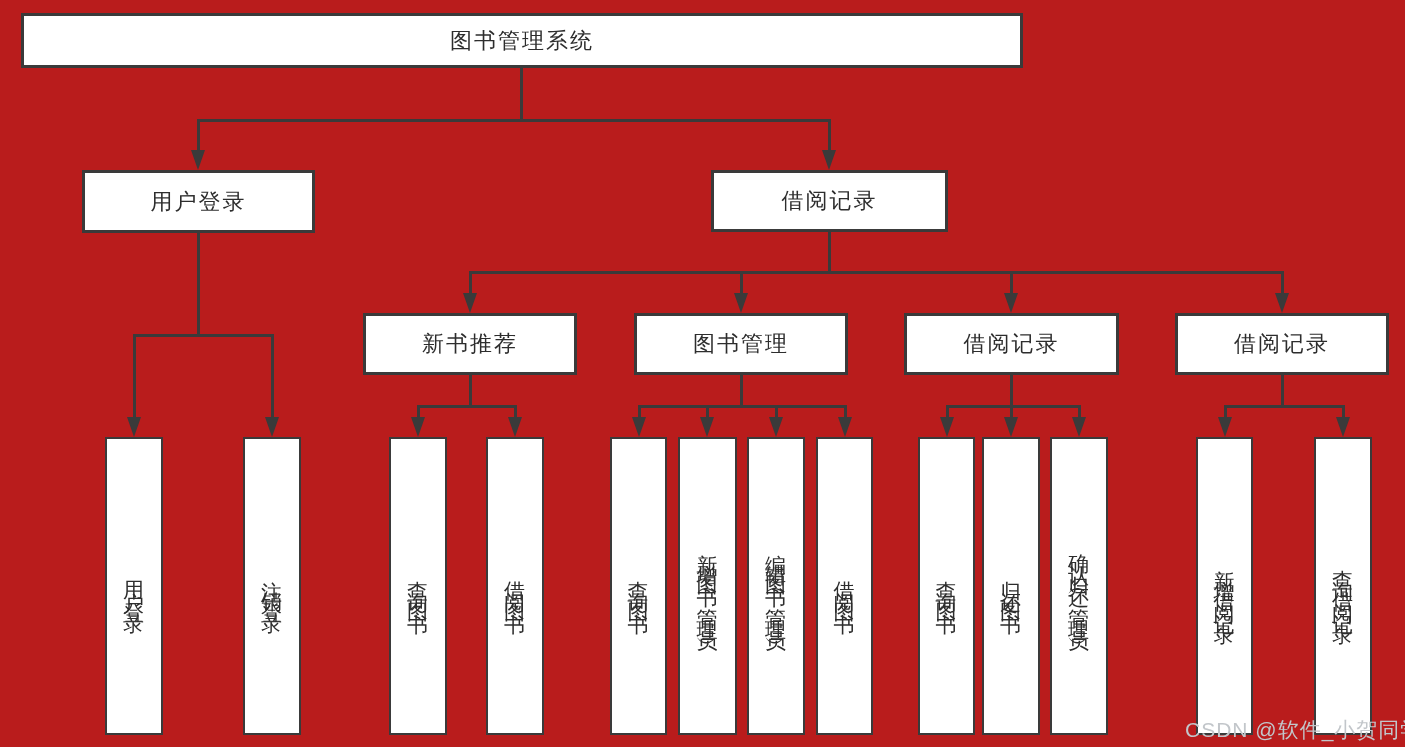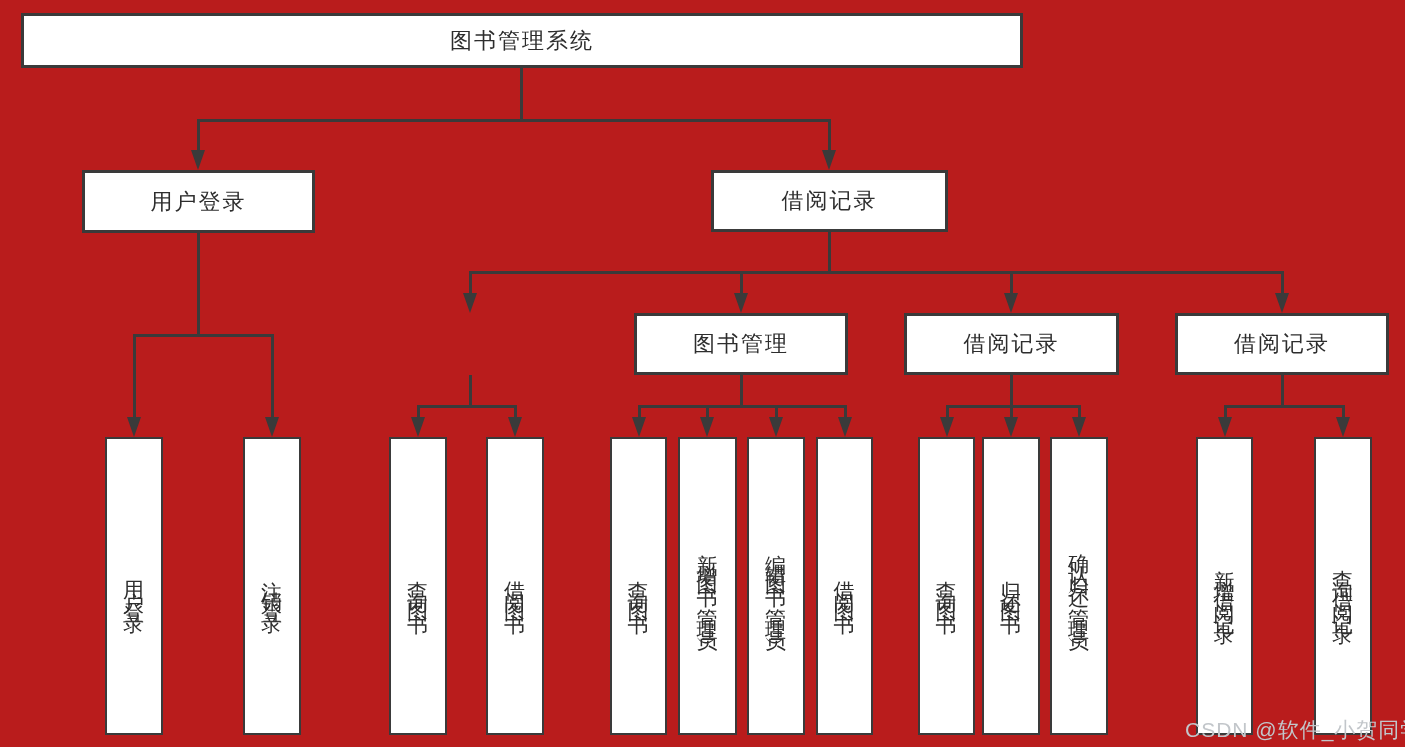--- a/index.html
+++ b/index.html
@@ -69,20 +69,23 @@
   <div class="hline" style="left:469px;top:271px;width:815px;"></div>
   <div class="vline" style="left:469px;top:271px;height:24px;"></div>
   <div class="arrow" style="left:463px;top:293px;"></div>
   <div class="vline" style="left:740px;top:271px;height:24px;"></div>
   <div class="arrow" style="left:734px;top:293px;"></div>
   <div class="vline" style="left:1010px;top:271px;height:24px;"></div>
   <div class="arrow" style="left:1004px;top:293px;"></div>
   <div class="vline" style="left:1281px;top:271px;height:24px;"></div>
   <div class="arrow" style="left:1275px;top:293px;"></div>
 
+  <div class="hbox" style="left:363px;top:313px;width:214px;height:62px;">
+    <span>新书推荐</span>
+  </div>
   <div class="hbox" style="left:634px;top:313px;width:214px;height:62px;">
     <span>图书管理</span>
   </div>
   <div class="hbox" style="left:904px;top:313px;width:215px;height:62px;">
     <span>借阅记录</span>
   </div>
   <div class="hbox" style="left:1175px;top:313px;width:214px;height:62px;align-items:center;">
     <span>借阅记录</span>
   </div>
 

